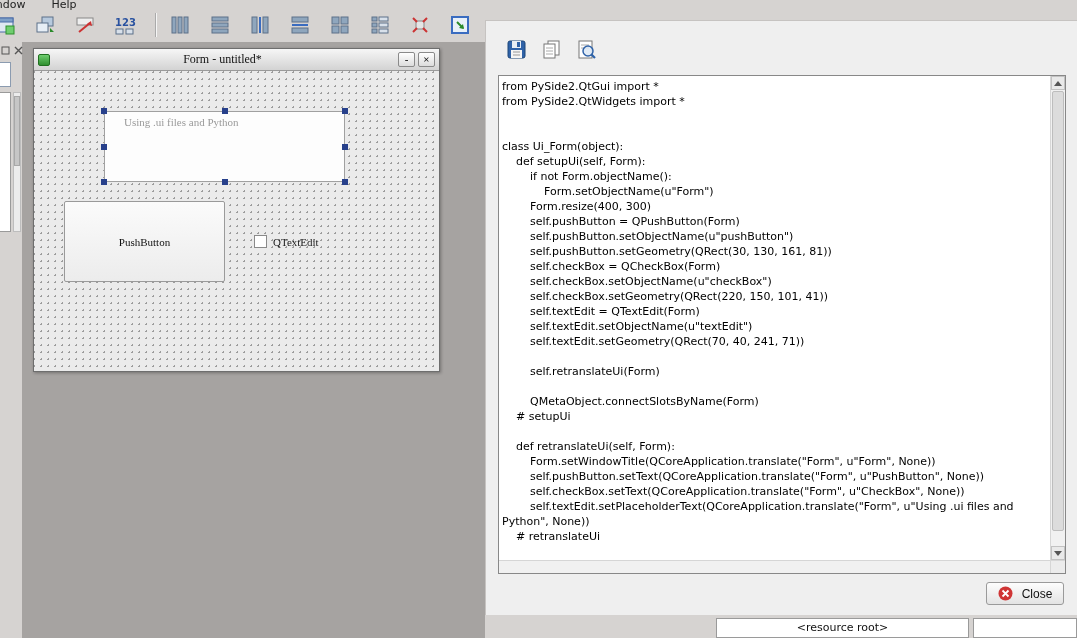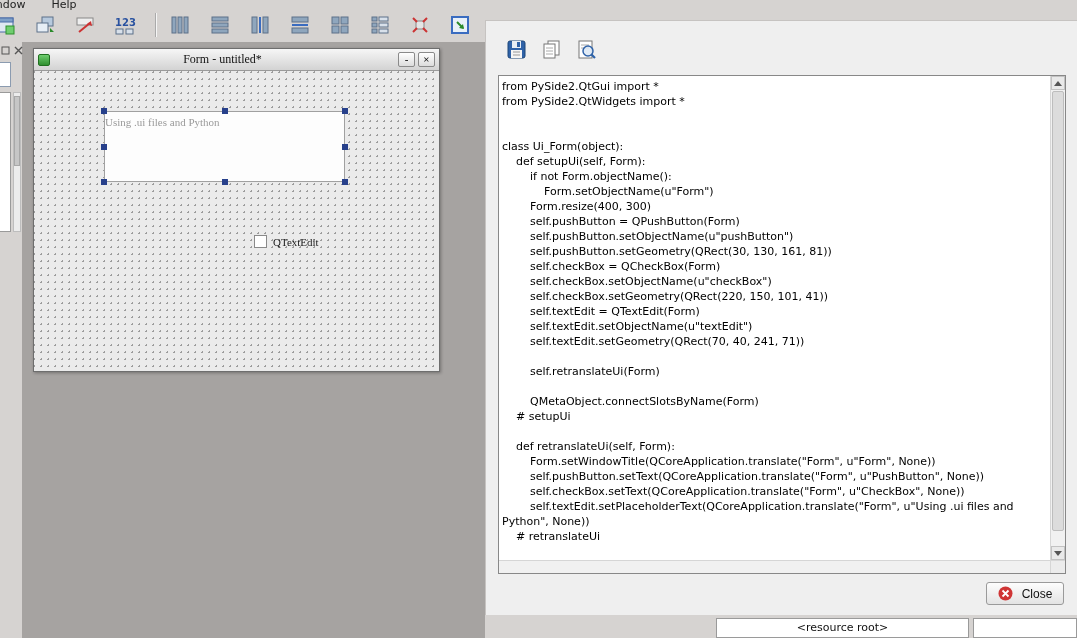--- a/index.html
+++ b/index.html
@@ -28,21 +28,21 @@
 
   
   .form-window { position:absolute; left:33px; top:48px; width:407px; height:324px; border:1px solid #6e6e6e; background:#ebebeb; box-shadow:1px 1px 3px rgba(0,0,0,.3);font-family:Liberation Serif, serif; }
   .form-titlebar { height:22px; background:linear-gradient(#f6f6f6,#d3d3d3); border-bottom:1px solid #9a9a9a; display:flex; align-items:center; padding:0 4px; }
   .form-icon { width:12px; height:12px; border-radius:2px; background:linear-gradient(#6fce6f,#2f8f2f); border:1px solid #1f6f1f; flex:0 0 auto; }
   .form-title { flex:1; text-align:center; font-size:12px; color:#111; }
   .tb-btn { width:17px; height:15px; border:1px solid #8a8a8a; border-radius:2px; background:linear-gradient(#fff,#dcdcdc); font-size:11px; line-height:12px; text-align:center; font-weight:bold; margin-left:3px; cursor:default; }
   .form-body { position:relative; height:300px; background-color:#ebebeb; background-image:radial-gradient(circle,#9c9c9c 1px,rgba(0,0,0,0) 1px); background-size:7px 7px; background-position:4px 5px; }
 
   .textedit { position:absolute; left:70px; top:40px; width:241px; height:71px; background:#fdfdfd; border:1px solid #a0a0a0; }
-  .textedit .placeholder { display:block; padding:4px 0; color:#9a9a9a; font-size:11px; }
+  .textedit .placeholder { display:block; padding:4px 19px; color:#9a9a9a; font-size:11px; }
   .handle { position:absolute; width:6px; height:6px; background:#27408b; }
   .h-tl{left:-4px;top:-4px} .h-tm{left:50%;margin-left:-3px;top:-4px} .h-tr{right:-4px;top:-4px}
   .h-ml{left:-4px;top:50%;margin-top:-3px} .h-mr{right:-4px;top:50%;margin-top:-3px}
   .h-bl{left:-4px;bottom:-4px} .h-bm{left:50%;margin-left:-3px;bottom:-4px} .h-br{right:-4px;bottom:-4px}
 
   .pushbutton { position:absolute; left:30px; top:130px; width:161px; height:81px; background:linear-gradient(#fbfbfb,#ececec); border:1px solid #9a9a9a; border-radius:2px; display:flex; align-items:center; justify-content:center; font-size:11px; color:#111; }
   .checkbox-row { position:absolute; left:220px; top:150px; width:101px; height:41px; display:flex; align-items:center; gap:6px; }
   .cb-box { width:13px; height:13px; background:#fff; border:1px solid #8a8a8a; flex:0 0 auto; }
 
   
@@ -224,20 +224,23 @@
       <div class="textedit">
         <span class="placeholder">Using .ui files and Python</span>
         <span class="handle h-tl"></span>
         <span class="handle h-tm"></span>
         <span class="handle h-tr"></span>
         <span class="handle h-ml"></span>
         <span class="handle h-mr"></span>
         <span class="handle h-bl"></span>
         <span class="handle h-bm"></span>
         <span class="handle h-br"></span>
+      </div>
+      <div class="pushbutton">
+        <span>PushButton</span>
       </div>
       <div class="checkbox-row">
         <span class="cb-box"></span>
         <span>QTextEdit</span>
       </div>
     </div>
   </div>
 
   <div class="dialog">
     <div class="dialog-toolbar">

